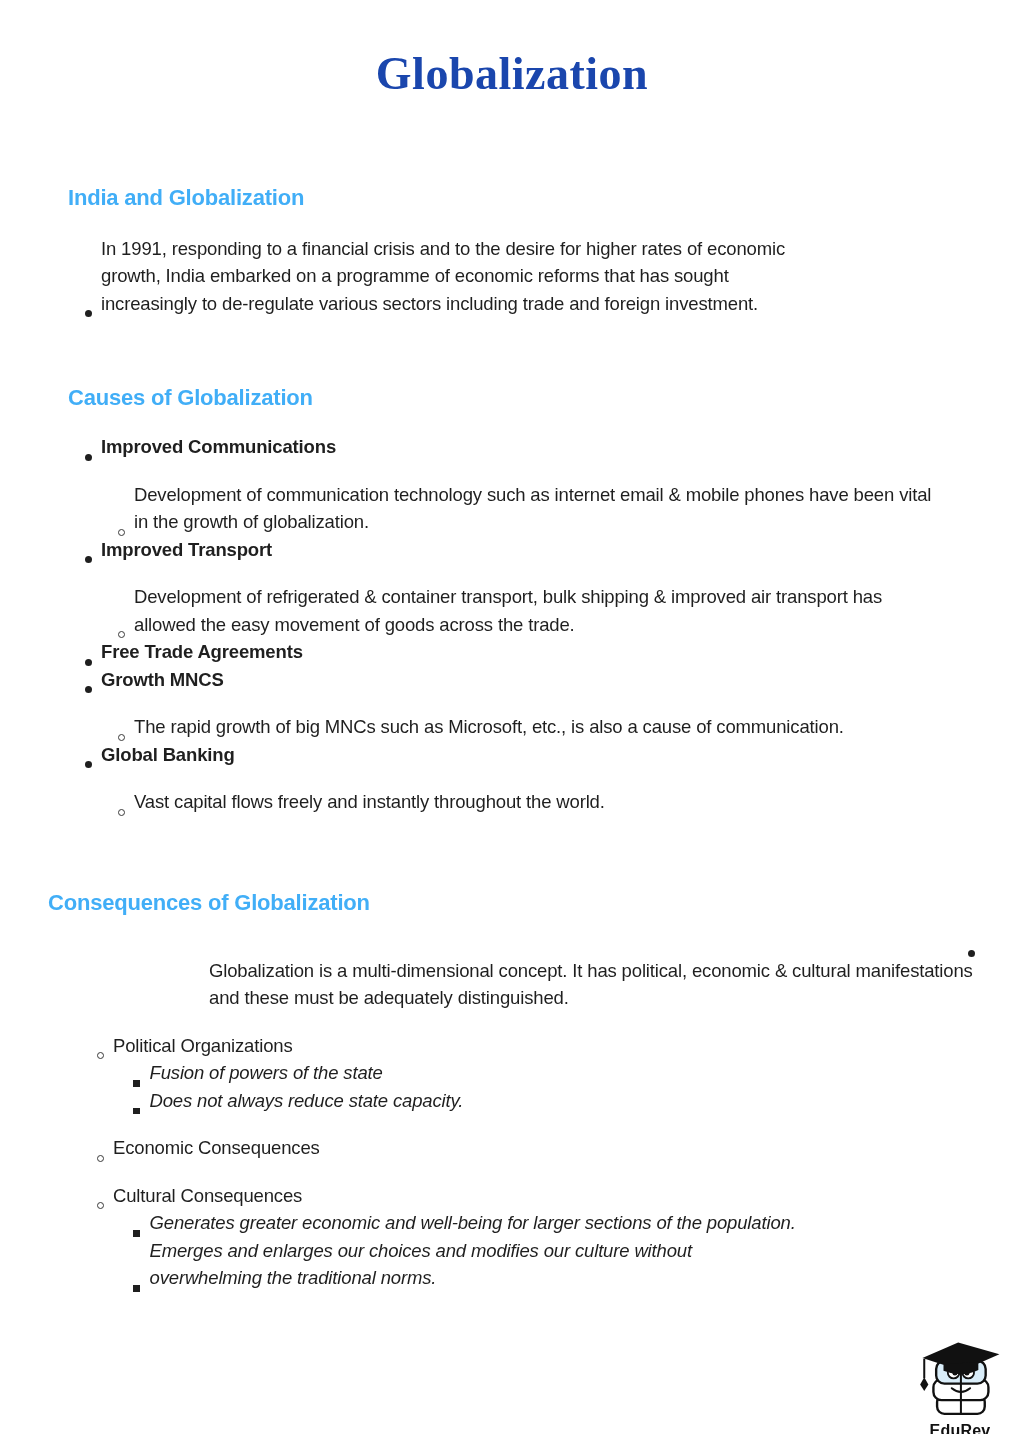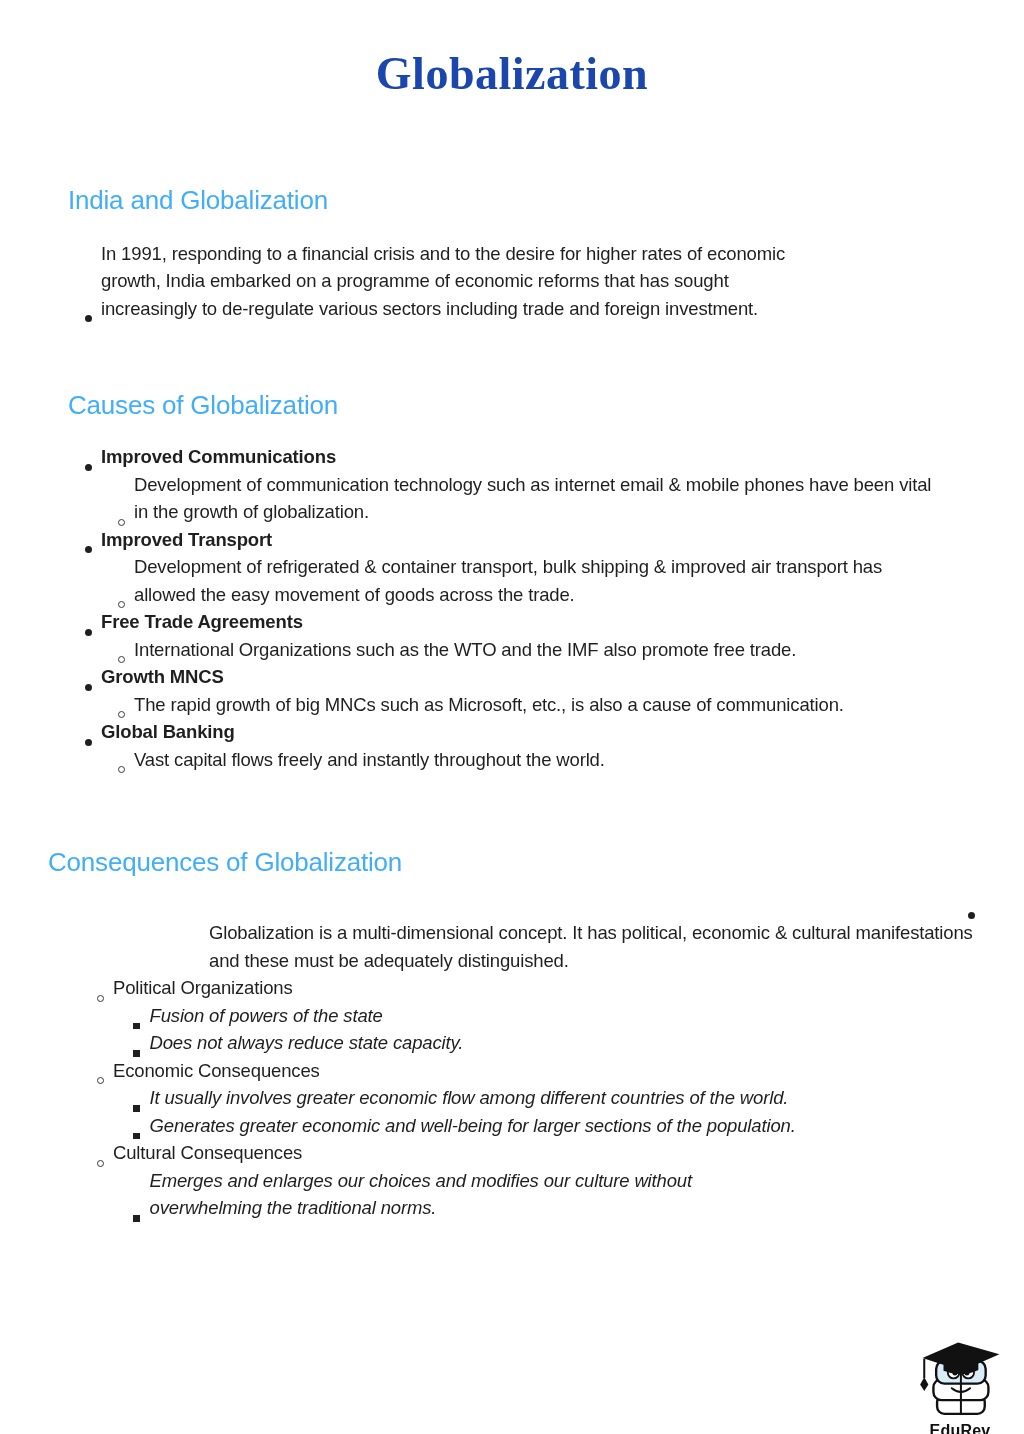--- a/index.html
+++ b/index.html
@@ -18,22 +18,22 @@
     padding-top: 48px;
     text-align: center;
     font-family: "Liberation Serif", "DejaVu Serif", serif;
     font-weight: bold;
     font-size: 46px;
     line-height: 1.15;
     color: var(--title-blue, #1a46ad);
     letter-spacing: 0.5px;
   }
   h2.sec-heading {
-    font-size: 26px;
-    font-weight: normal;
+    font-size: 22px;
+    font-weight: bold;
     color: var(--heading-blue, #41aef7);
     letter-spacing: -0.2px;
   }
   .sec-india { margin: 84px 60px 0 68px; }
   .sec-causes { margin: 68px 40px 0 68px; }
   .sec-consequences { margin: 74px 40px 0 48px; }
   .sec-india .list { margin-top: 24px; }
   .sec-causes .list { margin-top: 22px; }
   .sec-consequences .list { margin-top: 24px; }
 
@@ -59,21 +59,21 @@
     margin: 10px 9px 0 0;
   }
   .m3 {
     width: 6.5px; height: 6.5px;
     background: var(--body, #1f1f1f);
     margin: 10.5px 10px 0 0;
   }
 
   
   .ind-l1 { padding-left: 17px; }           
-  .ind-l2 { padding-left: 50px; }           
+  .ind-l2 { padding-left: 50px; margin-top: 20px; }           
   .sec-consequences .ind-l1 { padding-left: 14px; flex-direction: column; }
   .sec-consequences .ind-l2 { padding-left: 49px; }
   .sec-consequences .ind-l3 { padding-left: 85px; font-style: italic; }
 
   
   .w690 { max-width: 690px; }
   .w810 { max-width: 812px; }
   .w770 { max-width: 775px; }
   .w650 { max-width: 655px; }
 
@@ -130,24 +130,20 @@
       </div>
       <div class="li ind-l2">
         <span class="m2"></span>
         <p class="txt w810">Development of refrigerated &amp; container transport, bulk shipping &amp; improved air transport has allowed the easy movement of goods across the trade.</p>
       </div>
 
       <div class="li ind-l1">
         <span class="m1"></span>
         <p class="txt bold">Free Trade Agreements</p>
       </div>
-      <div class="li ind-l2">
-        <span class="m2"></span>
-        <p class="txt w810">International Organizations such as the WTO and the IMF also promote free trade.</p>
-      </div>
 
       <div class="li ind-l1">
         <span class="m1"></span>
         <p class="txt bold">Growth MNCS</p>
       </div>
       <div class="li ind-l2">
         <span class="m2"></span>
         <p class="txt w810">The rapid growth of big MNCs such as Microsoft, etc., is also a cause of communication.</p>
       </div>
 
@@ -182,32 +178,28 @@
       </div>
       <div class="li ind-l3">
         <span class="m3"></span>
         <p class="txt">Does not always reduce state capacity.</p>
       </div>
 
       <div class="li ind-l2">
         <span class="m2"></span>
         <p class="txt">Economic Consequences</p>
       </div>
-      <div class="li ind-l3">
-        <span class="m3"></span>
-        <p class="txt">It usually involves greater economic flow among different countries of the world.</p>
-      </div>
+      <div class="li ind-l2">
+        <span class="m2"></span>
+        <p class="txt">Cultural Consequences</p>
+      </div>
+
       <div class="li ind-l3">
         <span class="m3"></span>
         <p class="txt">Generates greater economic and well-being for larger sections of the population.</p>
-      </div>
-
-      <div class="li ind-l2">
-        <span class="m2"></span>
-        <p class="txt">Cultural Consequences</p>
       </div>
       <div class="li ind-l3">
         <span class="m3"></span>
         <p class="txt w650">Emerges and enlarges our choices and modifies our culture without overwhelming the traditional norms.</p>
       </div>
 
     </div>
   </section>
 
   <div class="logo">

